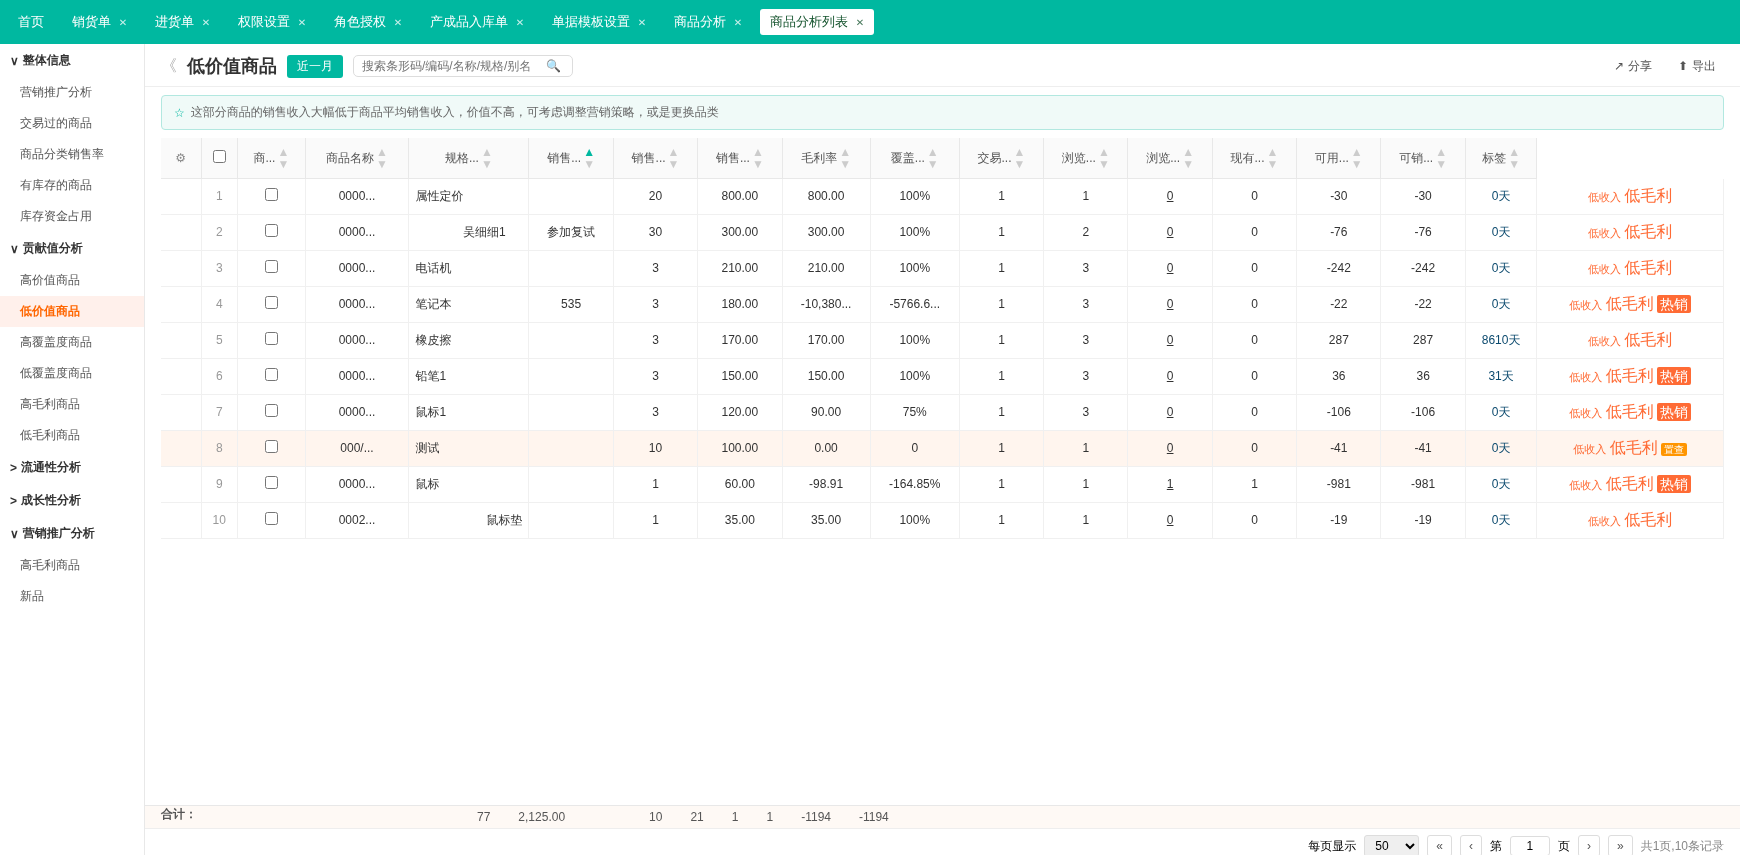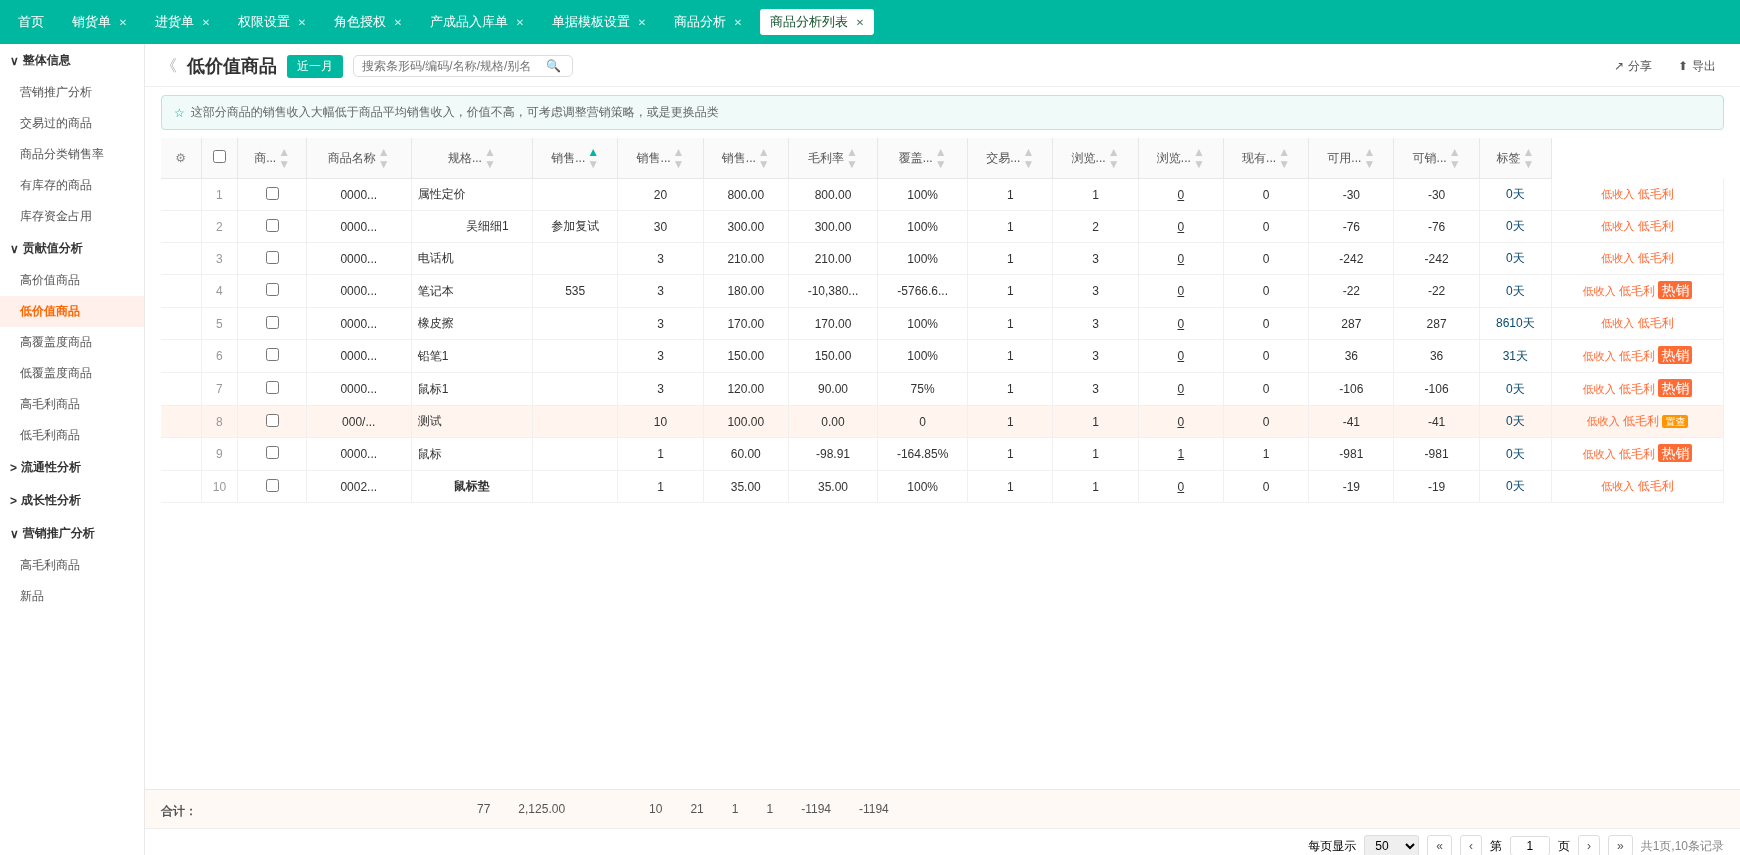--- a/index.html
+++ b/index.html
@@ -167,31 +167,31 @@
       text-align: center;
       color: #333;
       white-space: nowrap;
     }
     tbody tr.row-orange td { background: #fff5ee; }
     .settings-icon { color: #888; cursor: pointer; }
     .row-num { color: #999; }
     .underline { text-decoration: underline; color: #333; cursor: pointer; }
 
     .tag-low-income { color: #ff6b35; font-size: 11px; }
-    .tag-low-margin { color: #ff6b35; font-size: 12px; }
+    .tag-low-margin { color: #ff6b35; font-size: 16px; }
     .tag-hot { background: #ff6b35; color: #fff; border-radius: 2px; padding: 1px 3px; font-size: 14px; }
     .tag-orange { background: #ff9500; color: #fff; border-radius: 2px; padding: 1px 3px; font-size: 10px; }
     .days-orange { color: #0c4a6e; }
 
     
     .table-footer {
       border-top: 1px solid #e8e8e8;
-      padding: 8px 16px;
-      display: flex;
-      align-items: flex-end;
+      padding: 0 16px;
+      display: flex;
+      align-items: flex-start;
       background: #fef9f5;
       gap: 8px;
       font-size: 12px;
       color: #555;
     }
     .footer-label { font-weight: bold; color: #555; }
     .footer-cell {
       padding: 4px 10px;
       text-align: center;
     }
@@ -603,21 +603,21 @@
               <td>-981</td>
               <td>-981</td>
               <td class="days-orange">0天</td>
               <td><span class="tag-low-income">低收入</span> <span class="tag-low-margin">低毛利</span> <span class="tag-hot">热销</span> </td>
             </tr>
             <tr>
               <td></td>
               <td class="row-num">10</td>
               <td><input type="checkbox" style=""></td>
               <td>0002...</td>
-              <td style="text-align: center; font-weight: bold;">鼠标垫</td>
+              <td style="text-align: right;">鼠标垫</td>
               <td></td>
               <td>1</td>
               <td>35.00</td>
               <td>35.00</td>
               <td>100%</td>
               <td>1</td>
               <td>1</td>
               <td><span class="underline">0</span></td>
               <td>0</td>
               <td>-19</td>

